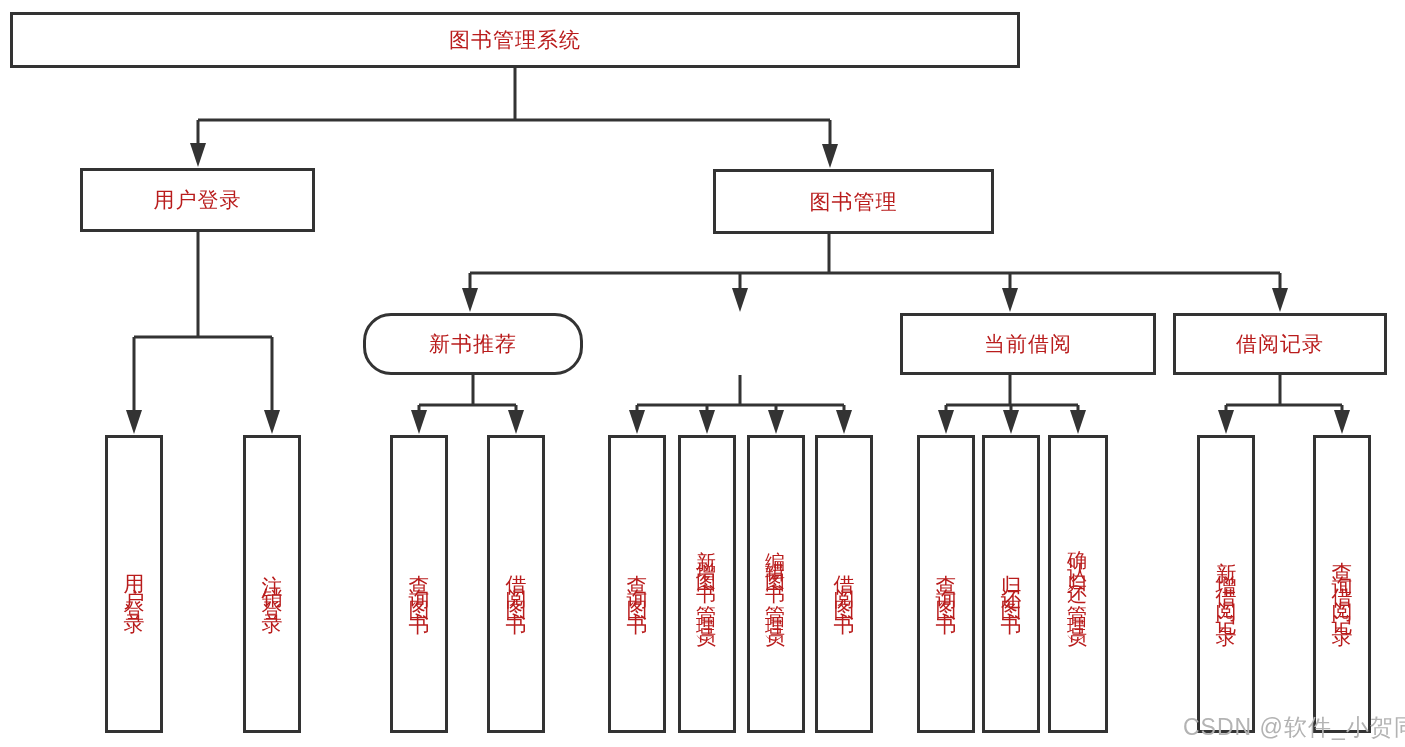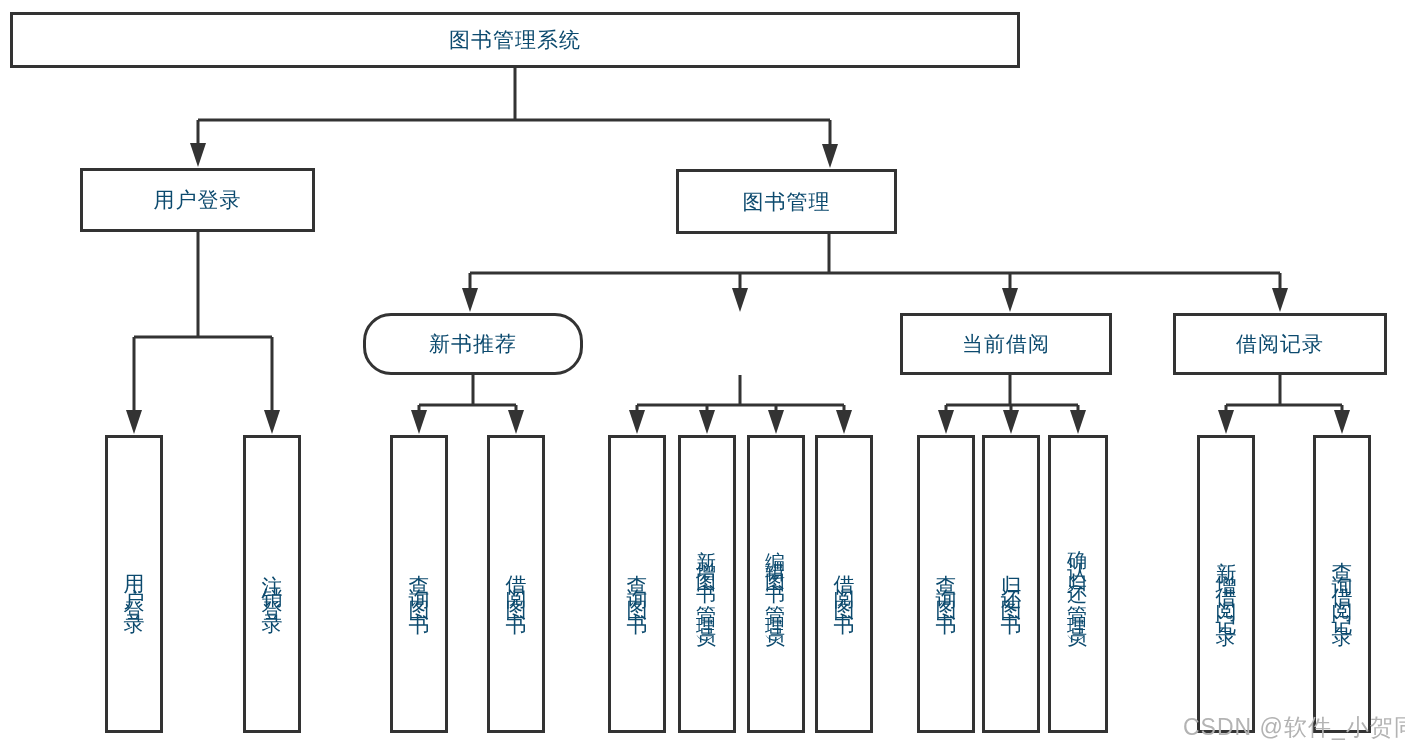--- a/index.html
+++ b/index.html
@@ -18,30 +18,30 @@
     z-index: 1;
   }
   .node {
     position: absolute;
     box-sizing: border-box;
     background: #ffffff;
     border: 3px solid #333333;
     display: flex;
     align-items: center;
     justify-content: center;
-    color: #0c4a6e;
+    color: #b91c1c;
     z-index: 2;
   }
   .hnode { font-size: 21px; letter-spacing: 1px; }
   .root   { left: 10px;   top: 12px;  width: 1010px; height: 56px; }
   .n-user { left: 80px;   top: 168px; width: 235px;  height: 64px; }
-  .n-mgmt { left: 676px;  top: 169px; width: 221px;  height: 65px; }
+  .n-mgmt { left: 713px;  top: 169px; width: 281px;  height: 65px; }
   .n-rec     { left: 363px;  top: 313px; width: 220px; height: 62px; border-radius: 28px; }
   .n-borrow  { left: 632px;  top: 313px; width: 220px; height: 62px; }
-  .n-current { left: 900px;  top: 313px; width: 212px; height: 62px; }
+  .n-current { left: 900px;  top: 313px; width: 256px; height: 62px; }
   .n-record  { left: 1173px; top: 313px; width: 214px; height: 62px; }
   .leaf {
     top: 435px;
     width: 58px;
     height: 298px;
     font-size: 21px;
   }
   .leaf span {
     writing-mode: vertical-rl;
     text-orientation: mixed;

